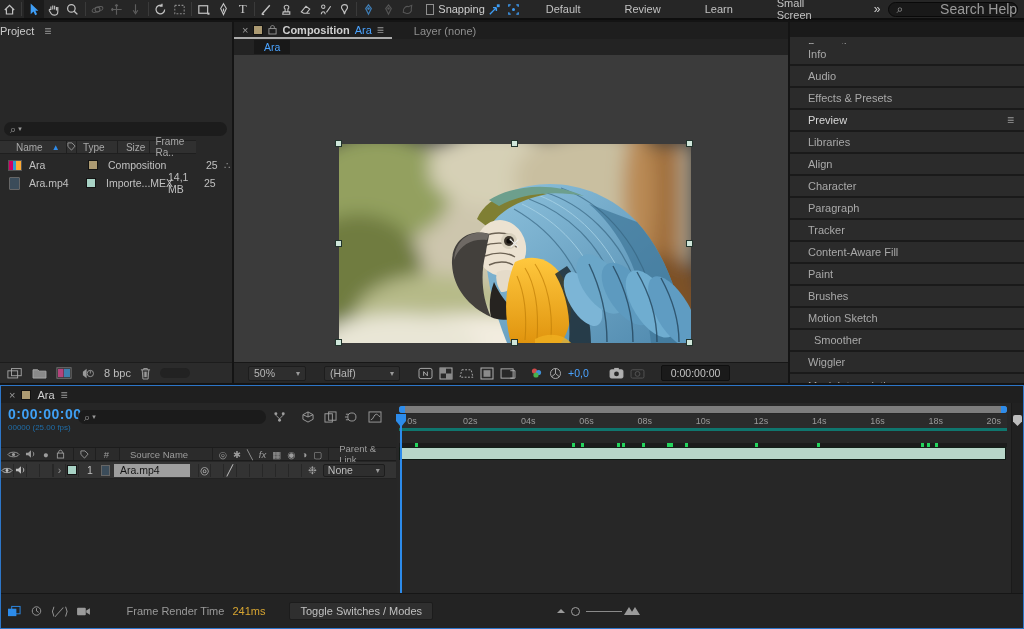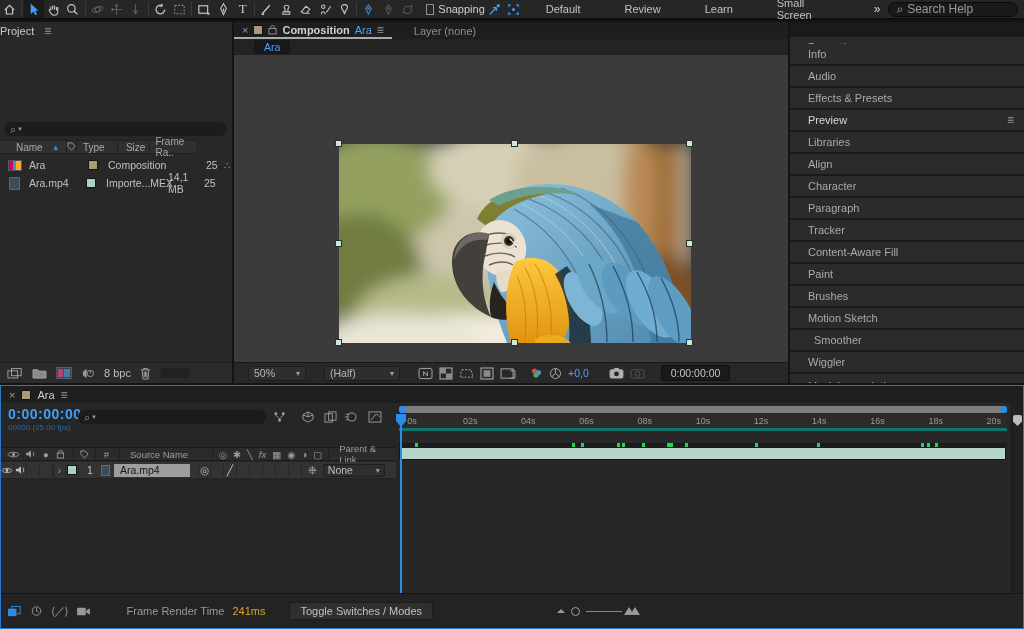--- a/index.html
+++ b/index.html
@@ -14,22 +14,22 @@
   #top-toolbar { left:0; top:0; width:1024px; height:20px; background:#262626;
                  border-bottom:2px solid #0e0e0e; display:flex; align-items:center; }
   .tool { width:26px; height:18px; display:flex; align-items:center; justify-content:center; }
   .tool.active { background:#1b1b1b; }
   .tdiv { width:1px; height:14px; background:#3a3a3a; margin:0 2px; }
   #snap-box { width:11px; height:11px; border:1px solid #8f8f8f; background:#262626; margin:0 4px 0 8px; }
   .wslabel { color:#c2c2c2; font-size:11px; padding:0 22px; }
   #ws-chevron { color:#d0d0d0; font-size:12px; letter-spacing:-2px; padding:0 10px 0 26px; }
   #help-search { width:142px; height:15px; background:#191919; border:1px solid #090909; border-radius:8px;
                  display:flex; align-items:center; margin-right:6px; }
-  #help-search input { background:transparent; border:none; outline:none; color:#aaa; font-size:12px;
-                       width:110px; font-family:"Liberation Sans",sans-serif; }
+  #help-search input { background:transparent; border:none; outline:none; color:#aaa; font-size:14px;
+                       width:110px; font-family:"Liberation Sans",sans-serif;text-align:right; }
   #help-search input::placeholder { color:#9a9a9a; }
   .mag { color:#9a9a9a; font-size:12px; padding:0 4px 0 7px; }
 
   
   #project-panel { left:0; top:22px; width:232px; height:361px; background:#282828; }
   #project-header { height:17px; display:flex; align-items:center; gap:10px; 
                     color:#cccccc; background:#282828; }
   .menu-glyph { color:#9a9a9a; font-size:12px; }
   #proj-search { left:4px; top:100px; width:223px; height:14px; background:#1c1c1c; border-radius:7px;
                  color:#9a9a9a; display:flex; align-items:center; padding-left:6px; font-size:11px; }

